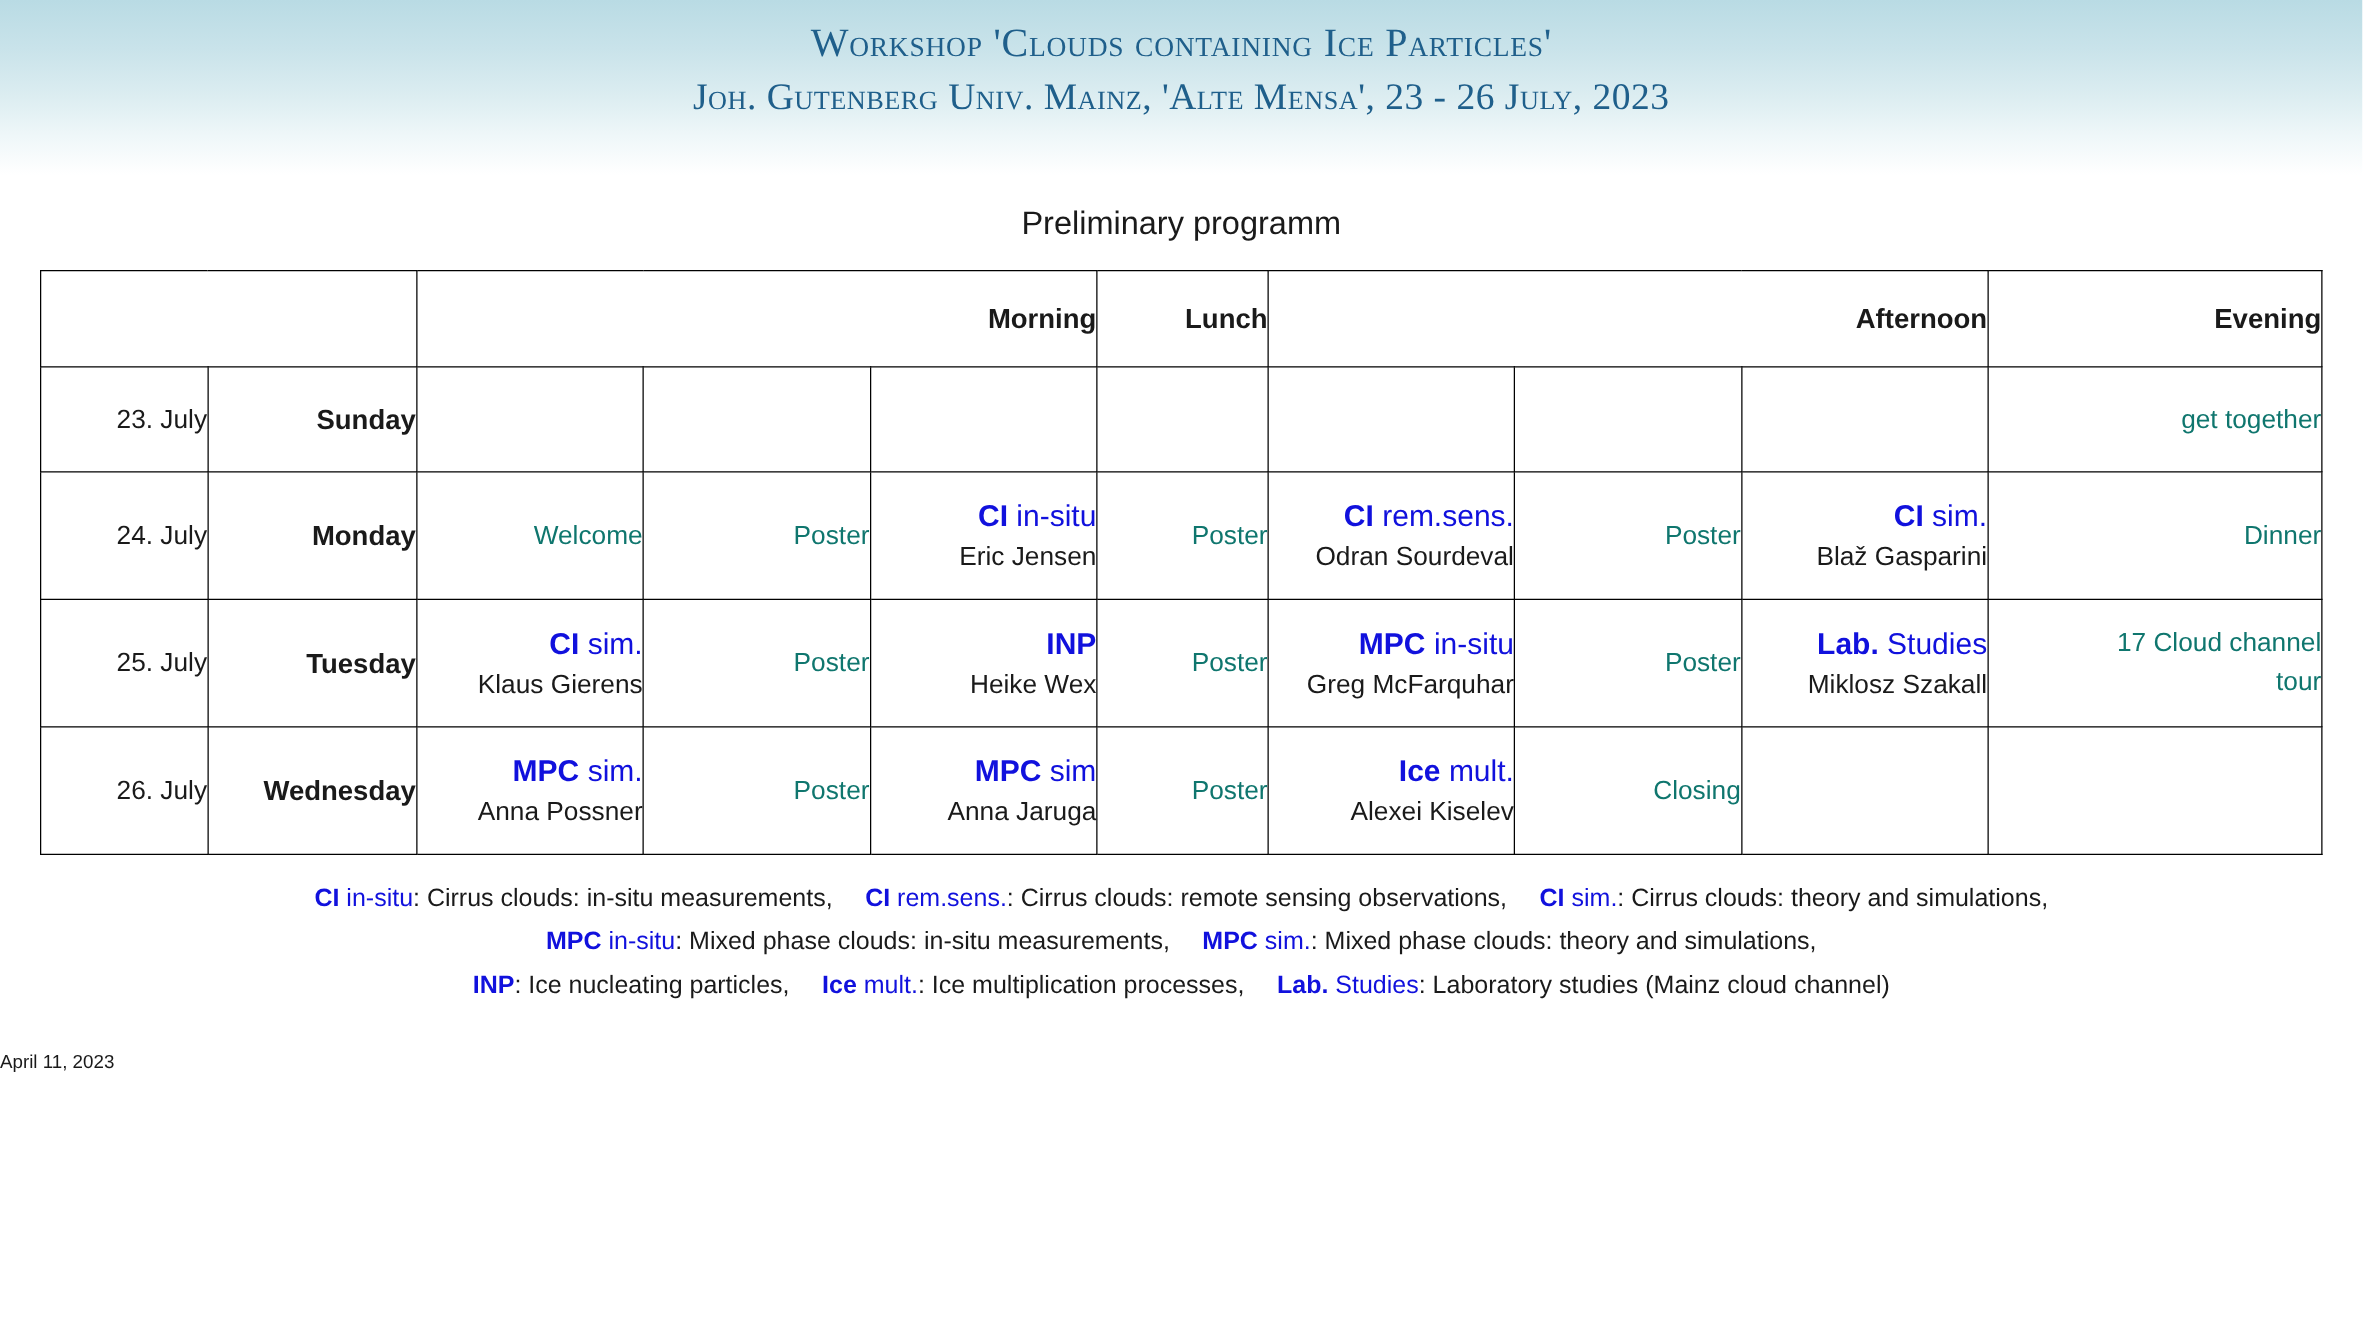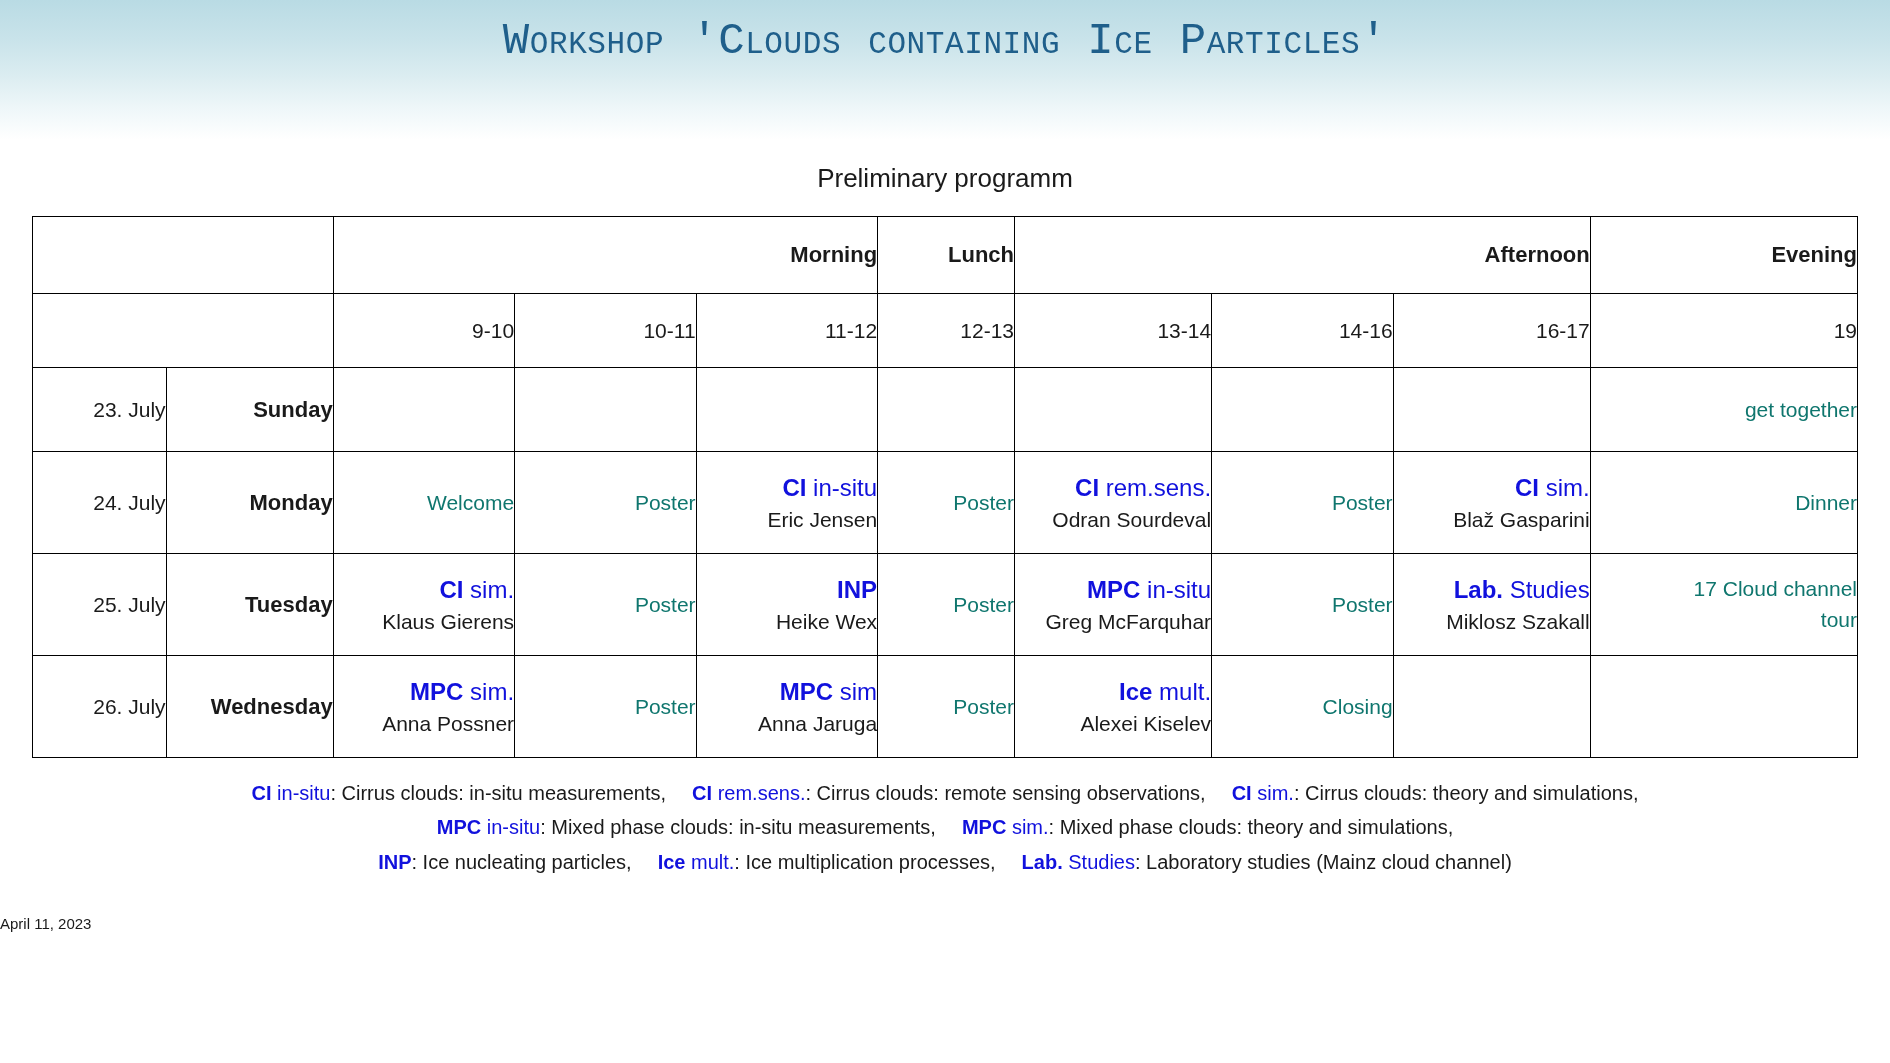--- a/index.html
+++ b/index.html
@@ -18,23 +18,23 @@
   .banner {
     position: relative;
     width: 1890px;
     height: 140px;
     background: linear-gradient(to bottom, #b9dbe4 0%, #c9e3ea 28%, #dcedf1 55%, #eff7f9 78%, #ffffff 100%);
     text-align: center;
     box-sizing: border-box;
     padding-top: 16px;
   }
   .banner-title {
-    font-family: Liberation Mono, monospace;
+    font-family: Liberation Serif, serif;
     color: #1f5f8b;
-    font-size: 44px;
+    font-size: 32px;
     font-variant: small-caps;
     letter-spacing: 0.6px;
     line-height: 1.18;
     white-space: nowrap;
   }
   .banner-subtitle {
     font-family: "Liberation Serif", "DejaVu Serif", serif;
     color: #1f5f8b;
     font-size: 30px;
     font-variant: small-caps;
@@ -144,20 +144,21 @@
     margin-top: 36px;
     font-size: 15px;
     color: #1a1a1a;
   }
 </style>
 </head>
 <body>
 
 <div class="banner">
   <div class="banner-title">Workshop 'Clouds containing Ice Particles'</div>
+  <div class="banner-subtitle">Joh. Gutenberg Univ. Mainz, 'Alte Mensa', 23 - 26 July, 2023</div>
 </div>
 
 <div class="caption">Preliminary programm</div>
 
 <div class="table-wrap">
   <table class="schedule">
     <colgroup>
       <col class="c-date">
         <col class="c-day">
       <col class="c-slot">
@@ -171,31 +172,20 @@
     </colgroup>
     <tbody>
       <tr class="hdr-row">
         <td colspan="2"></td>
         <td colspan="3">Morning</td>
         <td>Lunch</td>
         <td colspan="3">Afternoon</td>
         <td>Evening</td>
       </tr>
 
-      <tr class="time-row">
-        <td colspan="2"></td>
-        <td>9-10</td>
-        <td>10-11</td>
-        <td>11-12</td>
-        <td>12-13</td>
-        <td>13-14</td>
-        <td>14-16</td>
-        <td>16-17</td>
-        <td>19</td>
-      </tr>
 
     <tr class="day-row row-sunday">
           <td class="date-cell">23. July</td>
           <td class="day-cell no-left">Sunday</td>
           <td></td>
           <td class="no-left"></td>
           <td class="no-left"></td>
           <td></td>
           <td></td>
           <td class="no-left"></td>

